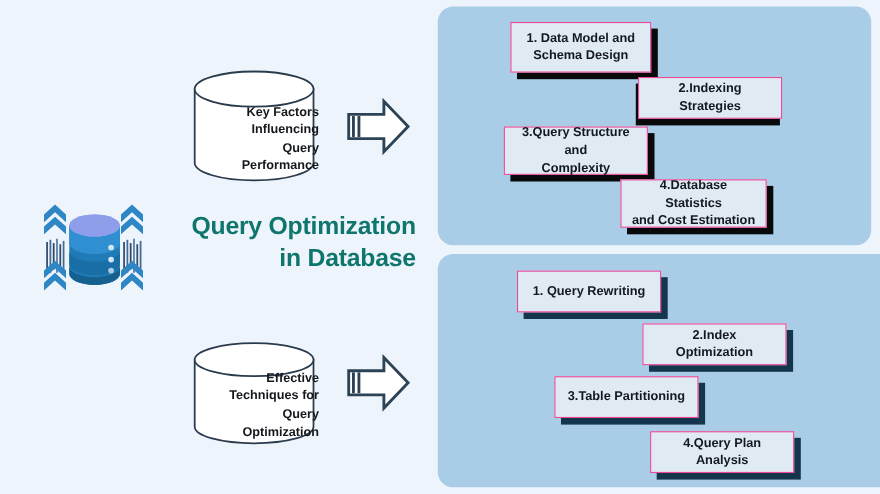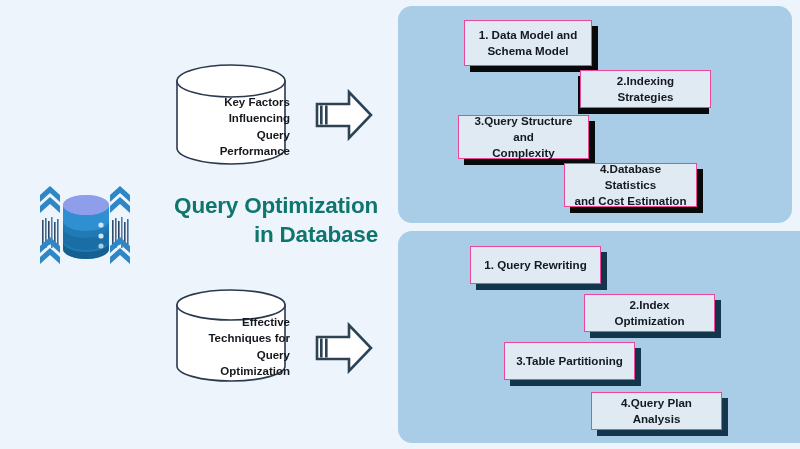--- a/index.html
+++ b/index.html
@@ -181,21 +181,21 @@
       <span>Performance</span>
     </div>
   </div>
 
   <svg class="arrow-icon" style="left:313px; top:87px;" width="62" height="56" viewBox="0 0 62 56">
     <path d="M4 17 L36 17 L36 5 L58 28 L36 51 L36 39 L4 39 Z" fill="#ffffff" stroke="#2c4356" stroke-width="2.6" stroke-linejoin="miter"></path>
     <rect x="7" y="18.5" width="2.6" height="19" fill="#2c4356"></rect>
     <rect x="12" y="18.5" width="2.6" height="19" fill="#2c4356"></rect>
   </svg>
 
-  <div class="cylinder" style="left:172px; top:288px; width:118px; height:95px;">
+  <div class="cylinder" style="left:172px; top:310px; width:118px; height:95px;">
     <svg width="118" height="95" viewBox="0 0 118 95">
       <path d="M5 17 L5 78 A54 15 0 0 0 113 78 L113 17 Z" fill="#ffffff" stroke="#2a3a4d" stroke-width="1.6"></path>
       <ellipse cx="59" cy="17" rx="54" ry="15" fill="#ffffff" stroke="#2a3a4d" stroke-width="1.6"></ellipse>
     </svg>
     <div class="cyl-label" style="top:26px;">
       <span>Effective</span><br>
       <span>Techniques for</span><br>
       <span>Query</span><br>
       <span>Optimization</span>
     </div>
@@ -206,21 +206,21 @@
     <rect x="7" y="18.5" width="2.6" height="19" fill="#2c4356"></rect>
     <rect x="12" y="18.5" width="2.6" height="19" fill="#2c4356"></rect>
   </svg>
 
   <div class="panel" id="panel-top">
 
     <div class="step-shadow" style="left:72px;  top:20px;  width:128px; height:46px;"></div>
     <div class="step-box" style="left:66px;  top:14px;  width:128px; height:46px;">
       <span>
         <span>1.    Data Model and</span><br>
-        <span>Schema Model</span>
+        <span>Schema Design</span>
       </span>
     </div>
 
     <div class="step-shadow" style="left:180px; top:70px;  width:131px; height:38px;"></div>
     <div class="step-box" style="left:182px; top:64px;  width:131px; height:38px;">
       <span>2.Indexing Strategies</span>
     </div>
 
     <div class="step-shadow" style="left:66px;  top:115px; width:131px; height:44px;"></div>
     <div class="step-box" style="left:60px;  top:109px; width:131px; height:44px;">

